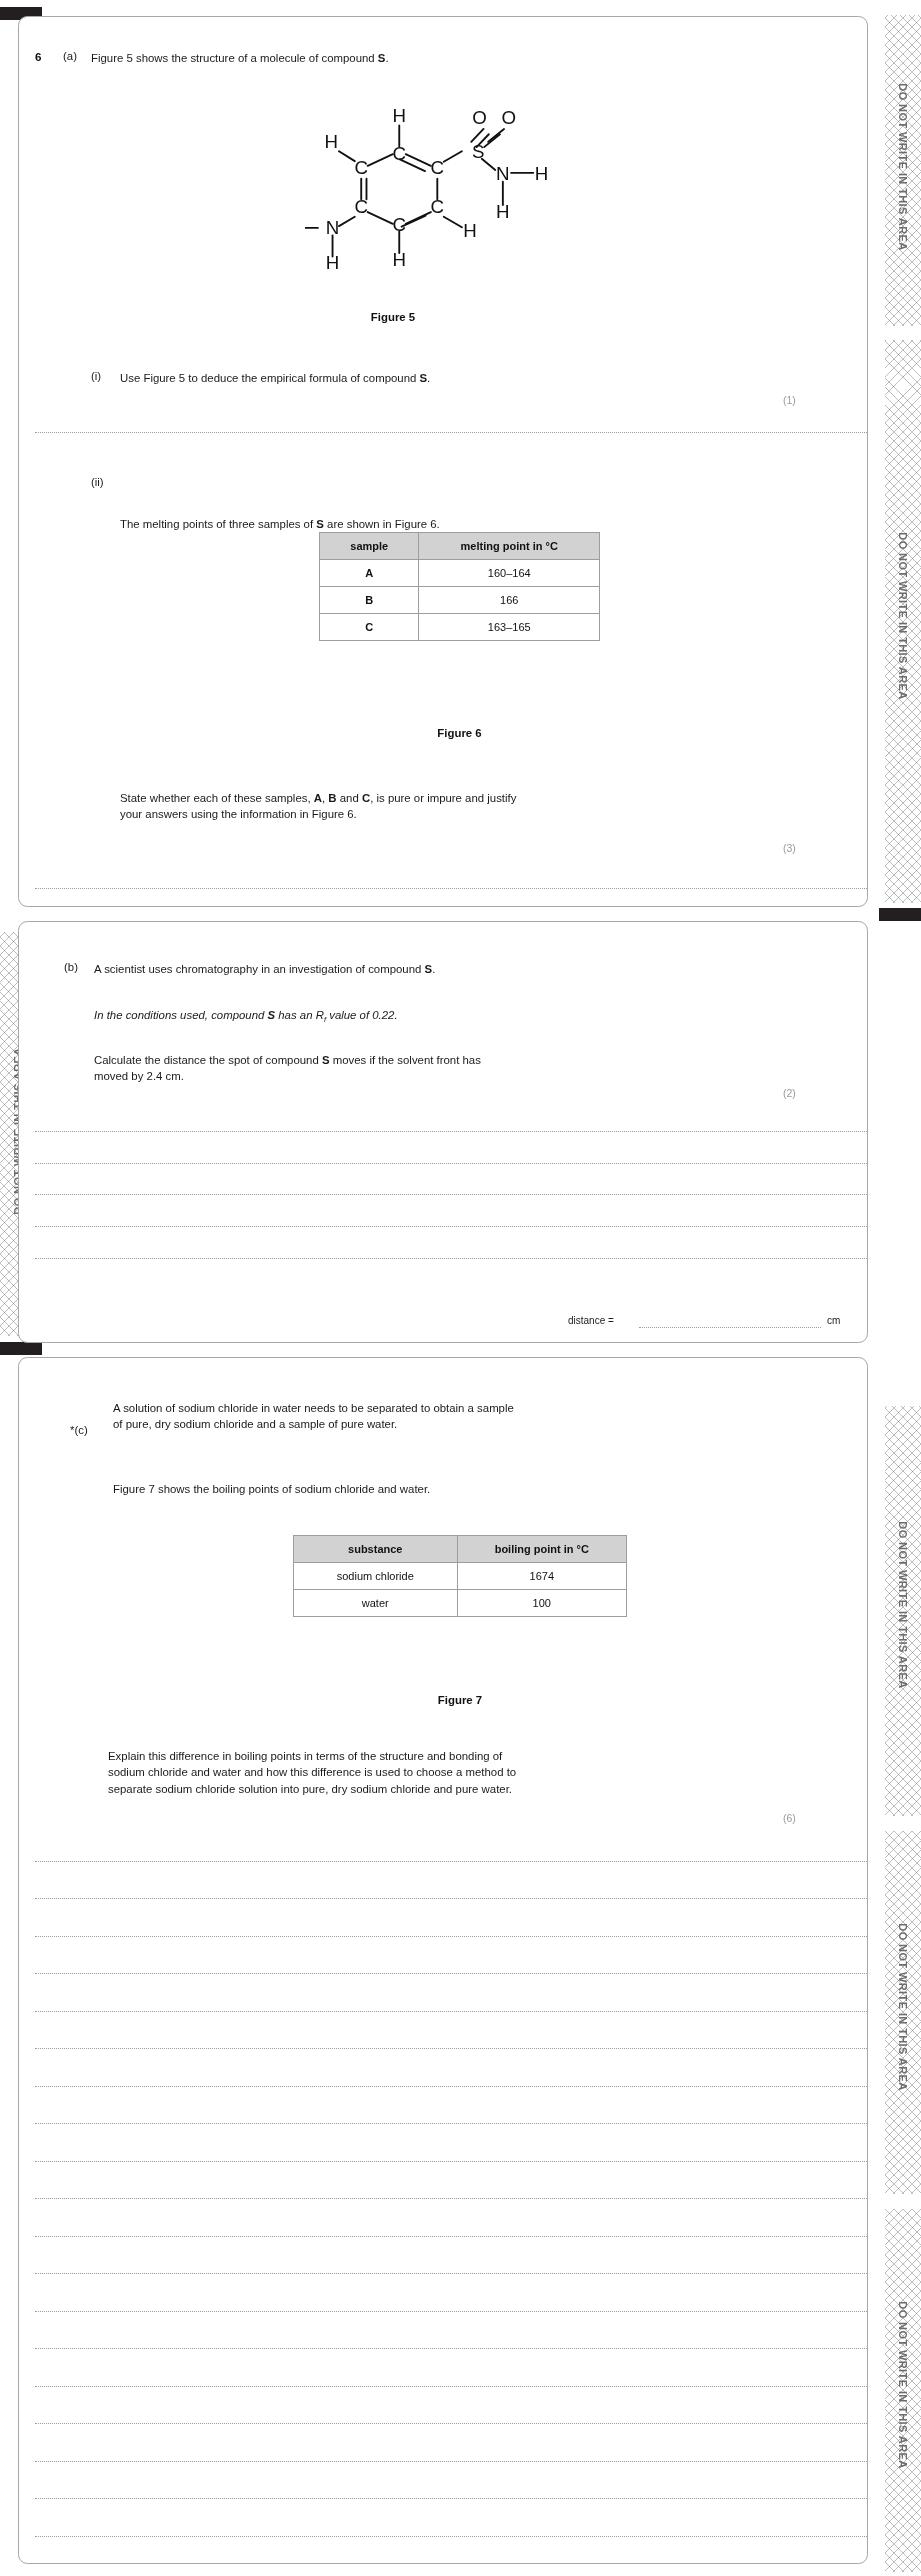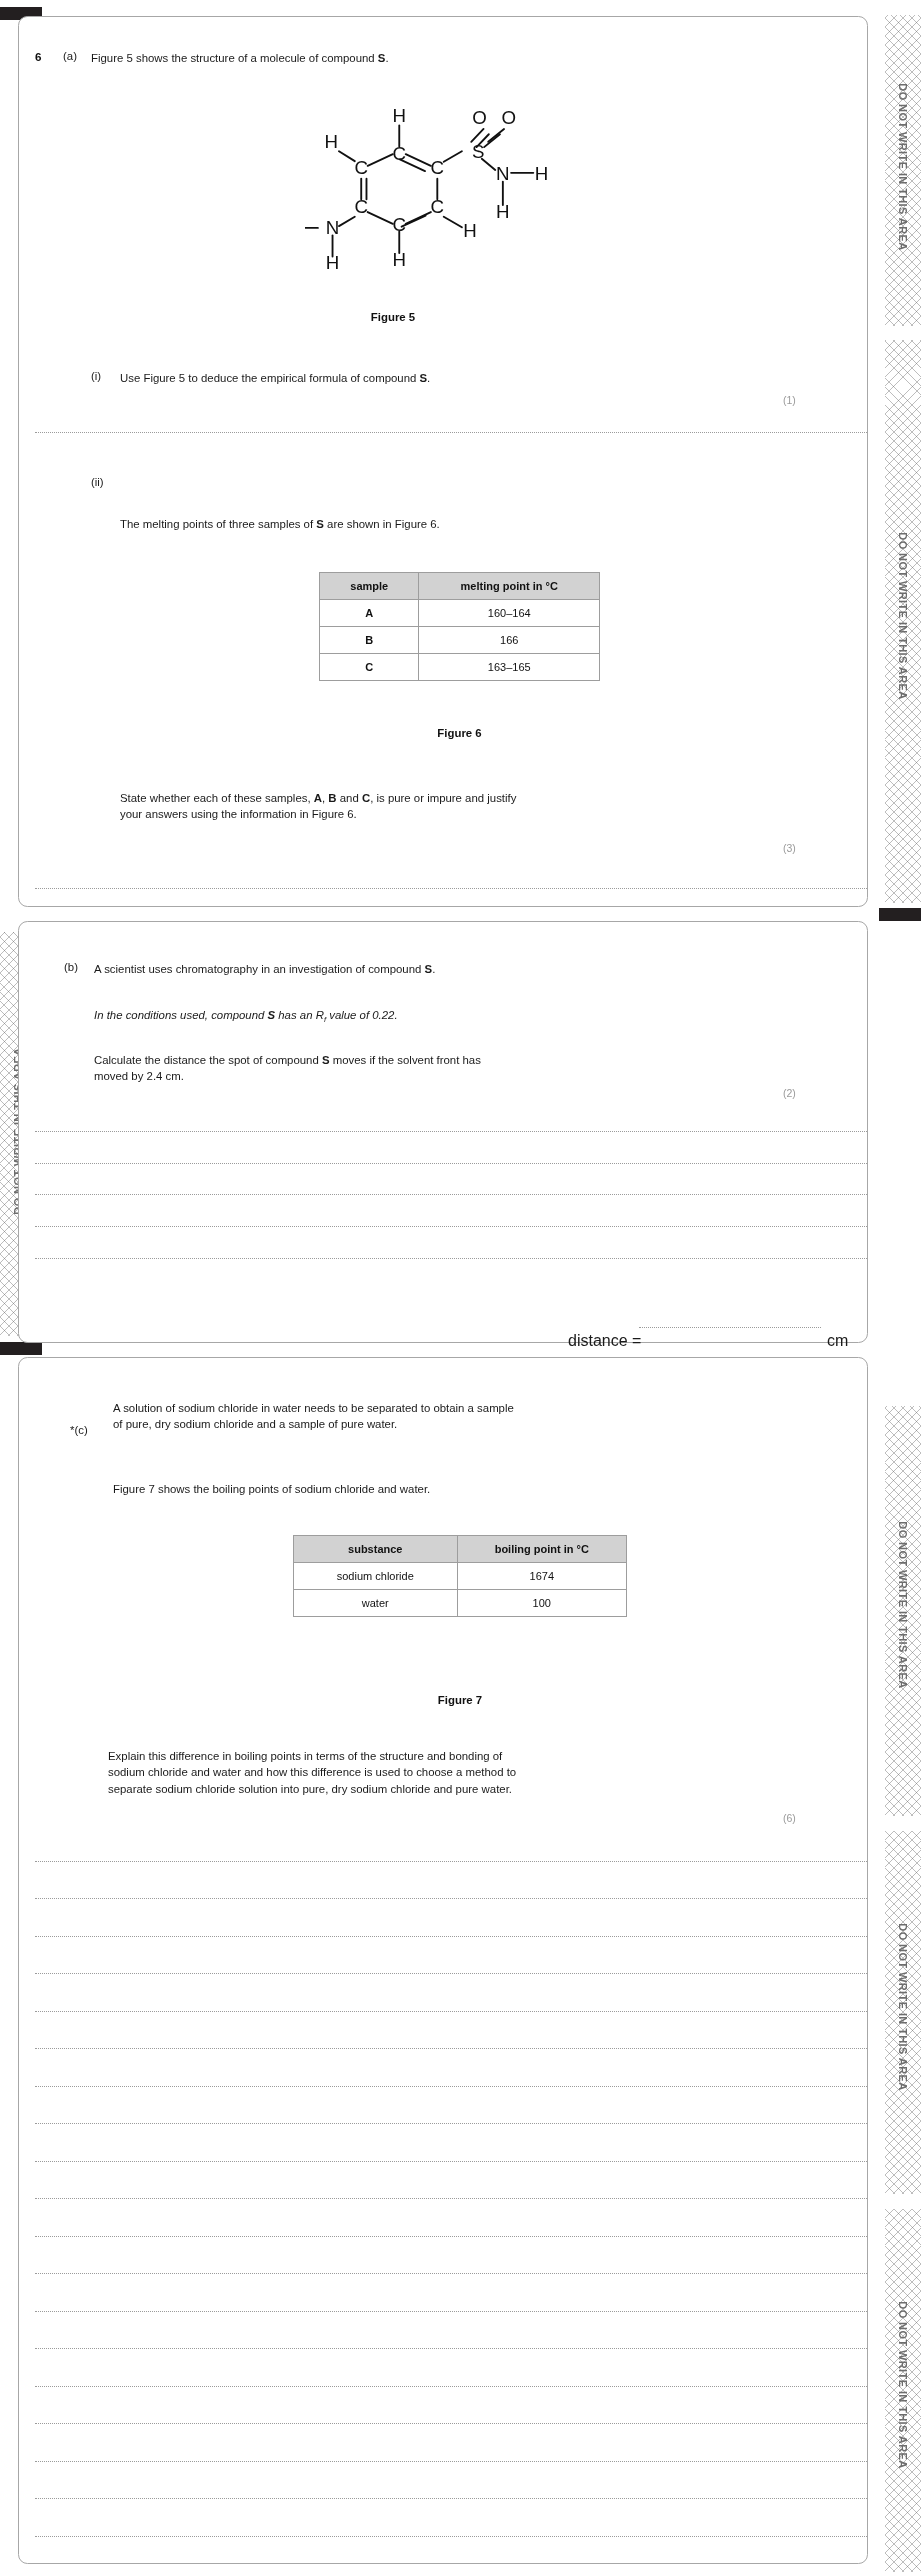--- a/index.html
+++ b/index.html
@@ -120,23 +120,22 @@
     padding: 7px 9.4px;
     font-weight: normal;
   }
   .dtable td.bold { font-weight: bold; }
 
   
   .molecule { position: absolute; }
 
   .answerline-label {
     position: absolute;
-    font-size: 16px;
+    font-size: 10px;
     color: #1a1a1a;
-    margin-top: 17px;
   }
 </style>
 </head>
 <body>
 
 <div class="regmark" style="left:0px;   top:7px;   width:42px; height:13px;"></div>
 <div class="regmark" style="left:879px;top:908px; width:42px; height:13px;"></div>
 <div class="regmark" style="left:0px;   top:1342px; width:42px; height:13px;"></div>
 
 <div class="hatch right" style="left:885px; top:15.2px; width:36px; height:311px;">
@@ -236,21 +235,21 @@
   <span>Use Figure 5 to deduce the empirical formula of compound </span><b>S</b><span>.</span>
 </div>
 <span class="marks" style="left:783px; top:394px;">(1)</span>
 <div class="rule" style="left:35px; top:432px; width:832px;"></div>
 
 <span class="label-part" style="left:91px; top:476px;">(ii)</span>
 <div class="txt" style="left:120px; top:476px; width:691px;margin-top:40px;">
   <span>The melting points of three samples of </span><b>S</b><span> are shown in Figure 6.</span>
 </div>
 
-<table class="dtable" style="left:319px; top:532px; width:281px;margin-top:40px;">
+<table class="dtable" style="left:319px; top:532px; width:281px;">
   <thead>
     <tr>
       <th style="width:100px;">sample</th>
       <th style="width:182px;">melting point in °C</th>
     </tr>
   </thead>
   <tbody>
     <tr>
       <td class="bold">A</td>
       <td>160–164</td>

